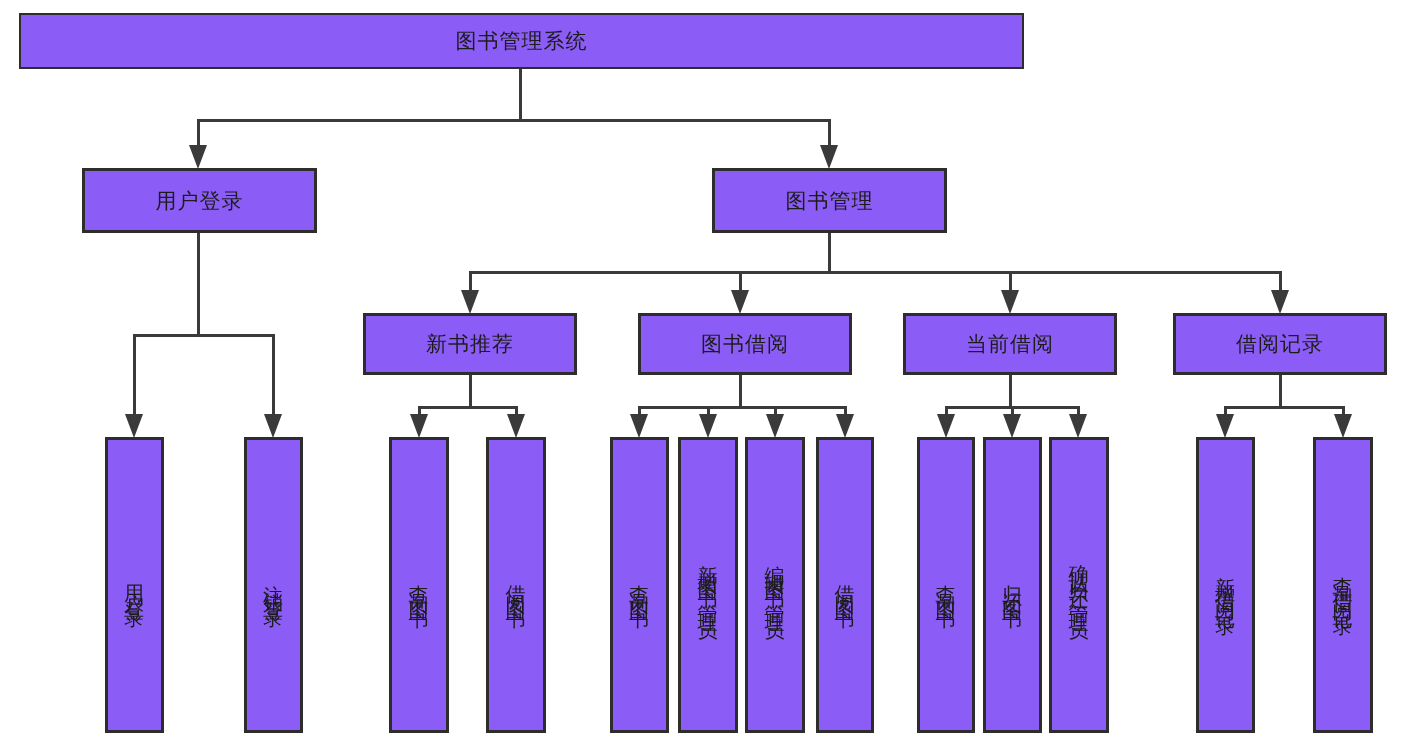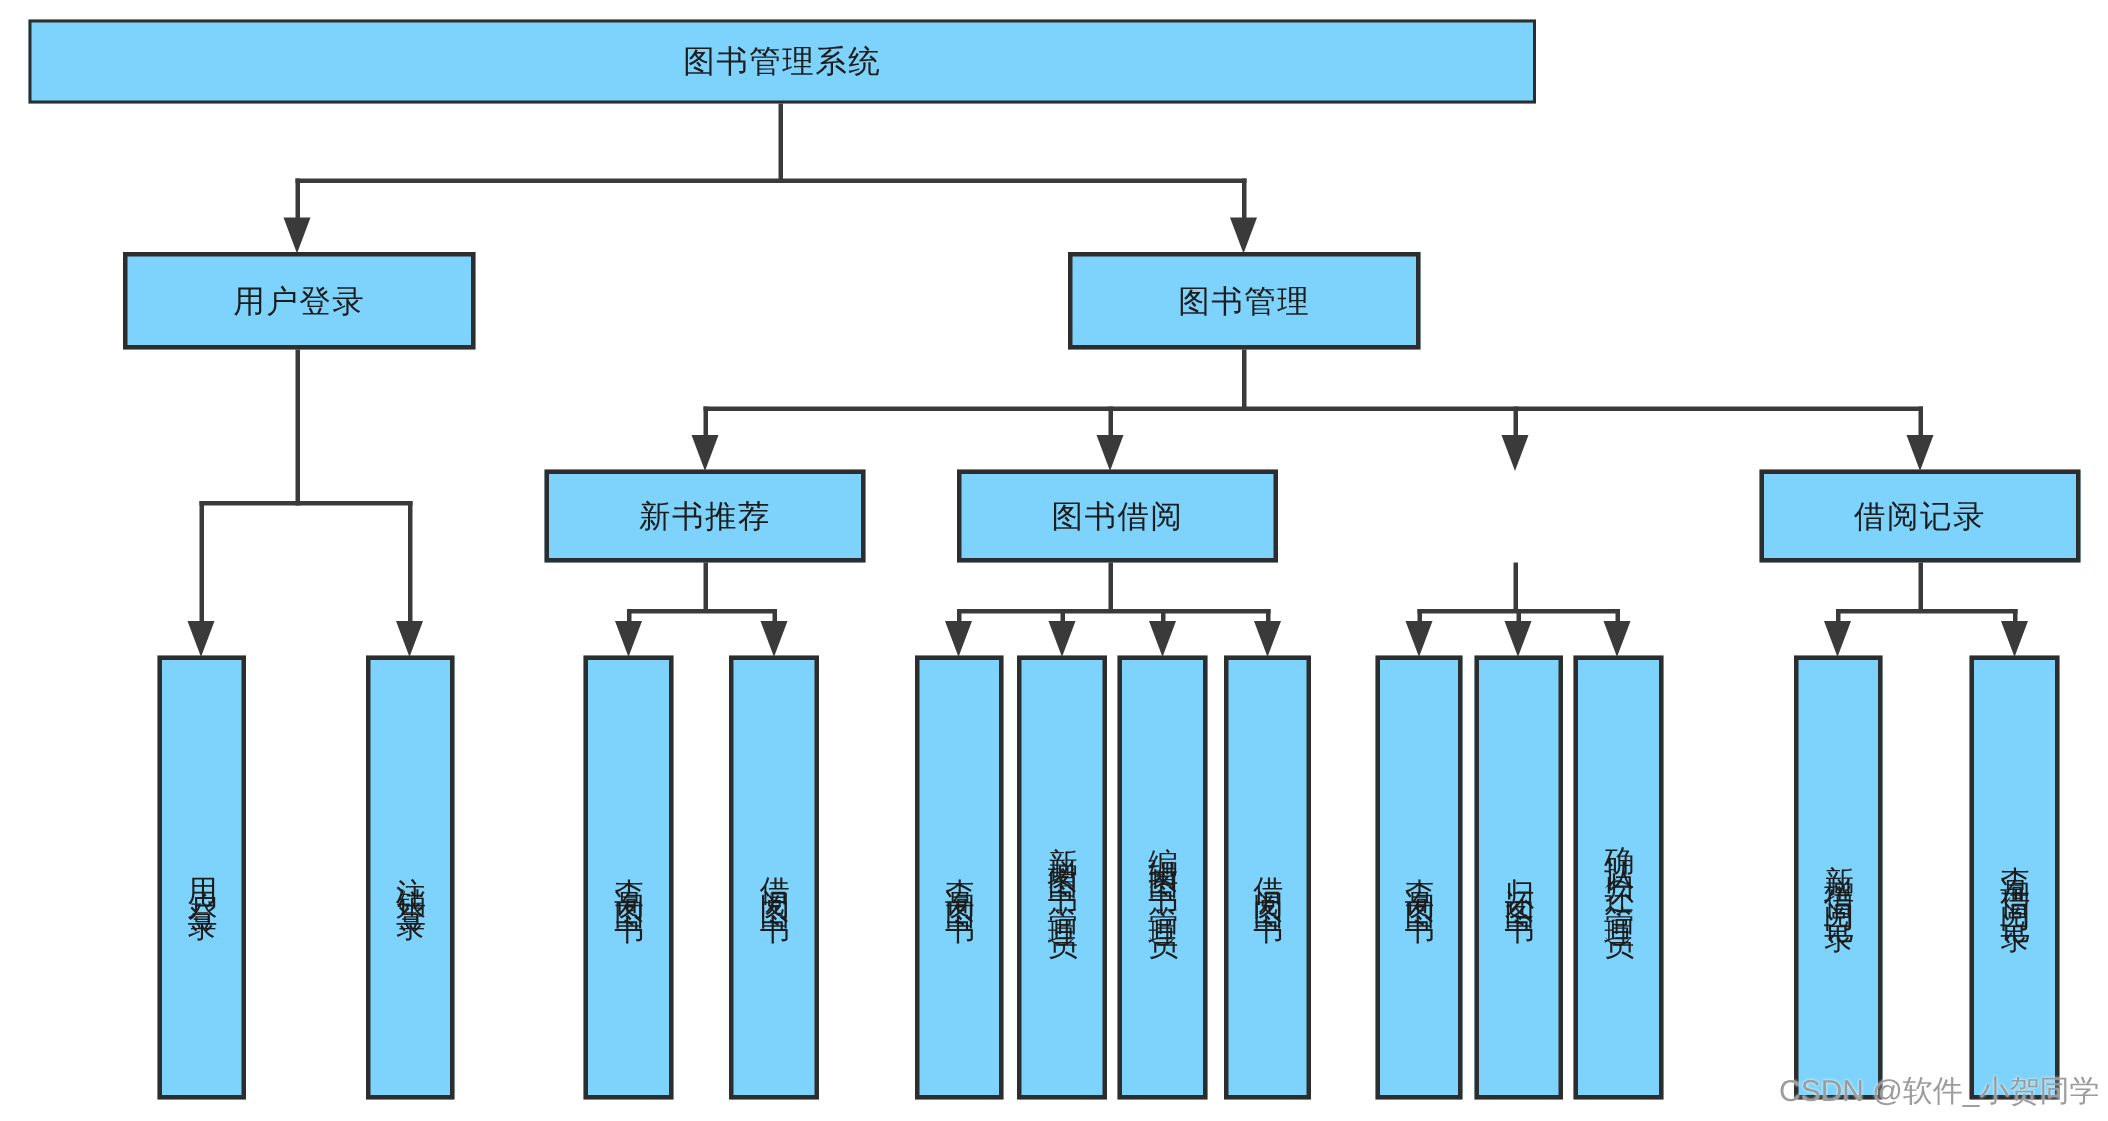--- a/index.html
+++ b/index.html
@@ -1,21 +1,21 @@
 <!DOCTYPE html>
 <html><head>
 <meta charset="utf-8">
 <style>
   html,body { margin:0; padding:0; background:#ffffff; }
   #canvas {
     position:relative; width:1405px; height:747px; background:#ffffff;
     font-family:"Liberation Sans", sans-serif; overflow:hidden;
   }
   .box {
-    position:absolute; background:#7dd3fc; box-sizing:border-box;
+    position:absolute; background:#8b5cf6; box-sizing:border-box;
     border:3px solid #2d2d2d; display:flex; align-items:center; justify-content:center;
   }
   .box-h { font-size:21px; color:#1c1c1c; letter-spacing:1px; white-space:nowrap; }
   .box-v span {
     writing-mode:vertical-rl; text-orientation:mixed;
     font-size:20px; letter-spacing:8px; line-height:1.1; color:#1c1c1c;
   }
   .vline, .hline { position:absolute; background:#3a3a3a; }
   .vline { width:3px; }
   .hline { height:3px; }
@@ -35,20 +35,21 @@
 
 <div id="canvas">
 
   <div class="box box-h" style="left:19px; top:13px; width:1005px; height:56px; border-width:2px">图书管理系统</div>
 
   <div class="box box-h" style="left:82px; top:168px; width:235px; height:65px">用户登录</div>
   <div class="box box-h" style="left:712px; top:168px; width:235px; height:65px">图书管理</div>
 
   <div class="box box-h" style="left:363px; top:313px; width:214px; height:62px">新书推荐</div>
   <div class="box box-h" style="left:638px; top:313px; width:214px; height:62px">图书借阅</div>
+  <div class="box box-h" style="left:903px; top:313px; width:214px; height:62px">当前借阅</div>
   <div class="box box-h" style="left:1173px; top:313px; width:214px; height:62px">借阅记录</div>
 
   <div class="box box-v" style="left:105px; top:437px; width:59px; height:296px">
     <span>用户登录</span>
     </div>
   <div class="box box-v" style="left:244px; top:437px; width:59px; height:296px">
     <span>注销登录</span>
     </div>
 
   <div class="box box-v" style="left:389px; top:437px; width:60px; height:296px">
@@ -81,21 +82,20 @@
     <span>确认归还（管理员）</span>
     </div>
 
   <div class="box box-v" style="left:1196px; top:437px; width:59px; height:296px">
     <span>新增借阅记录</span>
     </div>
   <div class="box box-v" style="left:1313px; top:437px; width:60px; height:296px">
     <span>查询借阅记录</span>
     </div>
 
-  <div class="watermark">CSDN @软件_小贺同学</div>
 <div class="vline" style="left: 519px; top: 69px; height: 53px;"></div>
     <div class="vline" style="left: 197px; top: 119px; height: 30px;"></div>
     <div class="vline" style="left: 828px; top: 119px; height: 30px;"></div>
     <div class="vline" style="left: 197px; top: 233px; height: 104px;"></div>
     <div class="vline" style="left: 133px; top: 334px; height: 83px;"></div>
     <div class="vline" style="left: 272px; top: 334px; height: 83px;"></div>
     <div class="vline" style="left: 828px; top: 233px; height: 41px;"></div>
     <div class="vline" style="left: 469px; top: 271px; height: 21px;"></div>
     <div class="vline" style="left: 739px; top: 271px; height: 21px;"></div>
     <div class="vline" style="left: 1009px; top: 271px; height: 21px;"></div>

